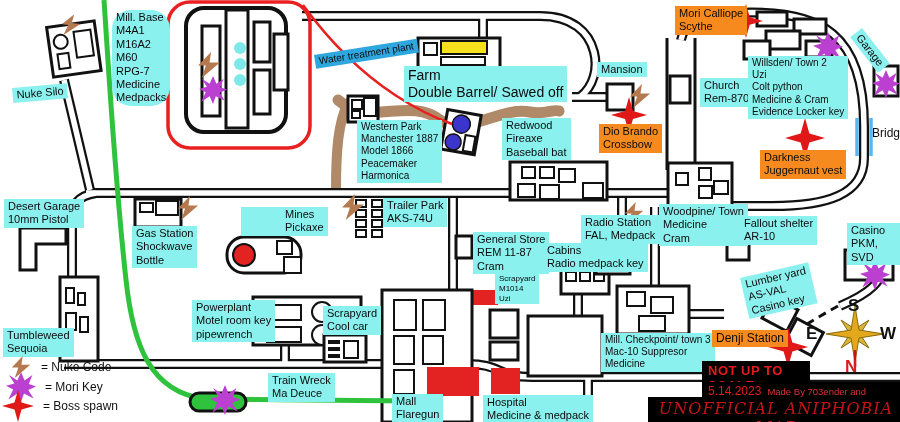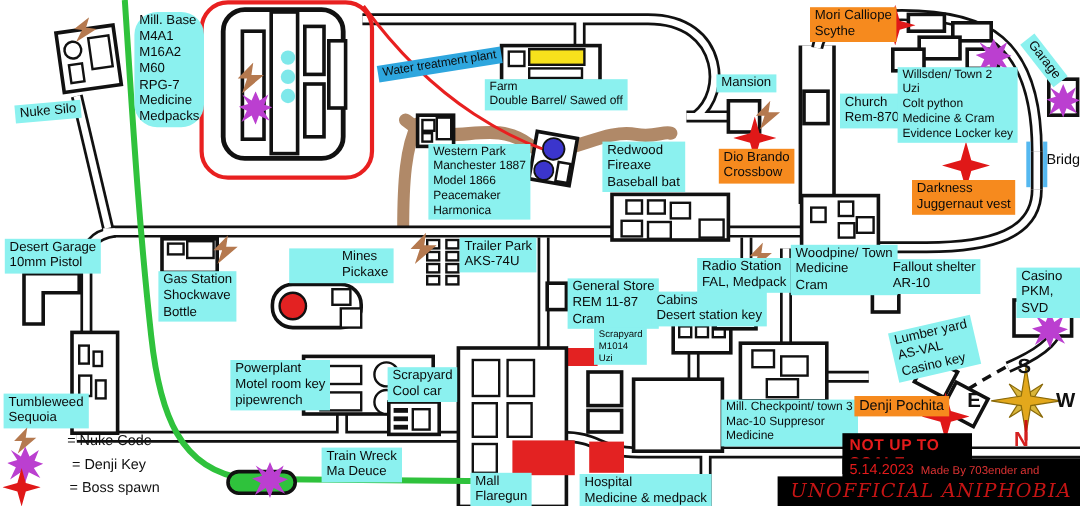--- a/index.html
+++ b/index.html
@@ -19,21 +19,21 @@
        padding:1px 4px;white-space:pre-line;background:#8bf1ef;z-index:30;}
   .lab.orange{background:#f68a1e;}
   .lab.blue{background:#2ea6de;}
   .lab.plain{background:transparent;padding:0;}
   
   .marker{position:absolute;z-index:25;}
   .m-nuke-code{background:#b5794f;clip-path:polygon(58% 0,8% 52%,38% 52%,22% 100%,92% 40%,52% 40%);}
   .m-nuke-key{background:#bb3fd0;clip-path:polygon(50% 0,62% 28%,88% 10%,76% 40%,100% 48%,74% 60%,92% 88%,60% 72%,50% 100%,38% 72%,8% 92%,24% 58%,0 46%,28% 38%,10% 10%,38% 28%);}
   .m-boss-spawn{background:#e01818;clip-path:polygon(50% 0,61% 39%,100% 50%,61% 61%,50% 100%,39% 61%,0 50%,39% 39%);}
   
-  .legend-row{position:absolute;display:flex;align-items:center;gap:24px;z-index:30;}
+  .legend-row{position:absolute;display:flex;align-items:center;gap:9px;z-index:30;}
   .legend-text{font-size:12px;color:#111;}
   
   .compass-letter{position:absolute;font-size:17px;font-weight:bold;color:#111;z-index:30;}
   .compass-letter.north{color:#d42020;}
   
   .tbox{position:absolute;background:#000;color:#e41b1b;z-index:40;padding:2px 6px;}
   #title-scale{left:702px;top:361px;width:96px;font-size:13px;font-weight:bold;letter-spacing:.5px;}
   #title-date-row{left:702px;top:382px;width:190px;font-size:12px;display:flex;gap:6px;align-items:baseline;}
   #title-credit{font-size:9.5px;color:#d33;}
   #title-main{left:648px;top:397px;width:244px;font-family:"DejaVu Serif",serif;font-style:italic;
@@ -305,21 +305,21 @@
   <div id="labels">
       <div class="lab cyan" style="left: 12px; top: 88px; transform: rotate(-5deg); transform-origin: left top;">Nuke Silo</div>
       <div class="lab cyan" style="left: 112px; top: 10px; border-radius: 19px;">Mill. Base
 M4A1
 M16A2
 M60
 RPG-7
 Medicine
 Medpacks</div>
       <div class="lab blue" style="left: 314px; top: 55px; font-size: 10px; transform: rotate(-9deg); transform-origin: left top;">Water treatment plant</div>
-      <div class="lab cyan" style="left: 404px; top: 66px; font-size: 10px;">Farm
+      <div class="lab cyan" style="left: 404px; top: 66px; font-size: 14px;">Farm
 Double Barrel/ Sawed off</div>
       <div class="lab cyan" style="left: 357px; top: 120px; font-size: 10px;">Western Park
 Manchester 1887
 Model 1866
 Peacemaker
 Harmonica</div>
       <div class="lab cyan" style="left: 502px; top: 118px;">Redwood
 Fireaxe
 Baseball bat</div>
       <div class="lab cyan" style="left: 597px; top: 62px;">Mansion</div>
@@ -341,21 +341,21 @@
 Pickaxe</div>
       <div class="lab cyan" style="left: 383px; top: 198px;">Trailer Park
 AKS-74U</div>
       <div class="lab cyan" style="left: 473px; top: 232px;">General Store
 REM 11-87
 Cram</div>
       <div class="lab cyan" style="left: 495px; top: 273px; font-size: 8px;">Scrapyard
 M1014
 Uzi</div>
       <div class="lab cyan" style="left: 543px; top: 243px;">Cabins
-Desert station key</div>
+Radio medpack key</div>
       <div class="lab cyan" style="left: 581px; top: 215px;">Radio Station
 FAL, Medpack</div>
       <div class="lab cyan" style="left: 659px; top: 204px;">Woodpine/ Town
 Medicine
 Cram</div>
       <div class="lab cyan" style="left: 740px; top: 216px;">Fallout shelter
 AR-10</div>
       <div class="lab cyan" style="left: 847px; top: 223px;">Casino
 PKM, SVD</div>
       <div class="lab cyan" style="left: 192px; top: 300px;">Powerplant
@@ -370,21 +370,21 @@
       <div class="lab cyan" style="left: 392px; top: 394px;">Mall
 Flaregun</div>
       <div class="lab cyan" style="left: 483px; top: 395px;">Hospital
 Medicine &amp; medpack</div>
       <div class="lab cyan" style="left: 601px; top: 333px; font-size: 10px;">Mill. Checkpoint/ town 3
 Mac-10 Suppresor
 Medicine</div>
       <div class="lab cyan" style="left: 740px; top: 278px; transform: rotate(-13deg); transform-origin: left top;">Lumber yard
 AS-VAL
 Casino key</div>
-      <div class="lab orange" style="left: 712px; top: 330px; font-size: 12px;">Denji  Pochita</div>
+      <div class="lab orange" style="left: 712px; top: 330px; font-size: 12px;">Denji  Station</div>
       <div class="lab orange" style="left: 675px; top: 6px;">Mori Calliope
 Scythe</div>
       <div class="lab orange" style="left: 599px; top: 124px;">Dio Brando
 Crossbow</div>
       <div class="lab orange" style="left: 760px; top: 150px;">Darkness
 Juggernaut vest</div>
       <div class="marker m-nuke-code" style="left: 60px; top: 14px; width: 22px; height: 22px; transform: rotate(8deg);"></div>
       <div class="marker m-nuke-code" style="left: 196px; top: 52px; width: 26px; height: 26px;"></div>
       <div class="marker m-nuke-code" style="left: 176px; top: 196px; width: 24px; height: 24px;"></div>
       <div class="marker m-nuke-code" style="left: 340px; top: 194px; width: 26px; height: 26px;"></div>
@@ -400,21 +400,21 @@
       <div class="marker m-boss-spawn" style="left: 785px; top: 118px; width: 40px; height: 40px;"></div>
       <div class="marker m-boss-spawn" style="left: 768px; top: 327px; width: 40px; height: 40px;"></div>
     </div>
   <div id="legend">
       <div class="legend-row" style="left: 10px; top: 356px;">
         <span class="marker m-nuke-code" style="position: relative; width: 22px; height: 22px; display: inline-block;"></span>
         <span class="legend-text">= Nuke Code</span>
       </div>
       <div class="legend-row" style="left: 6px; top: 372px;">
         <span class="marker m-nuke-key" style="position: relative; width: 30px; height: 30px; display: inline-block;"></span>
-        <span class="legend-text">= Denji Key</span>
+        <span class="legend-text">= Mori Key</span>
       </div>
       <div class="legend-row" style="left: 2px; top: 390px;">
         <span class="marker m-boss-spawn" style="position: relative; width: 32px; height: 32px; display: inline-block;"></span>
         <span class="legend-text">= Boss spawn</span>
       </div>
     </div>
 
   <div class="compass-letter" style="left:848px;top:296px;">S</div>
   <div class="compass-letter" style="left:806px;top:324px;">E</div>
   <div class="compass-letter" style="left:880px;top:324px;">W</div>

